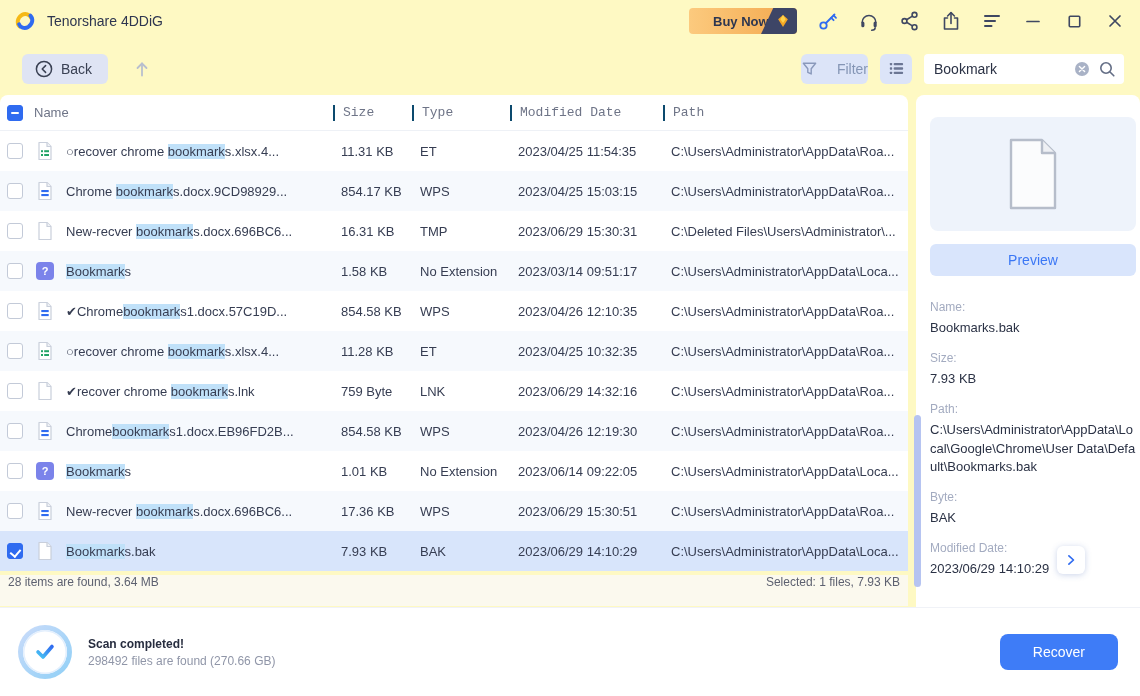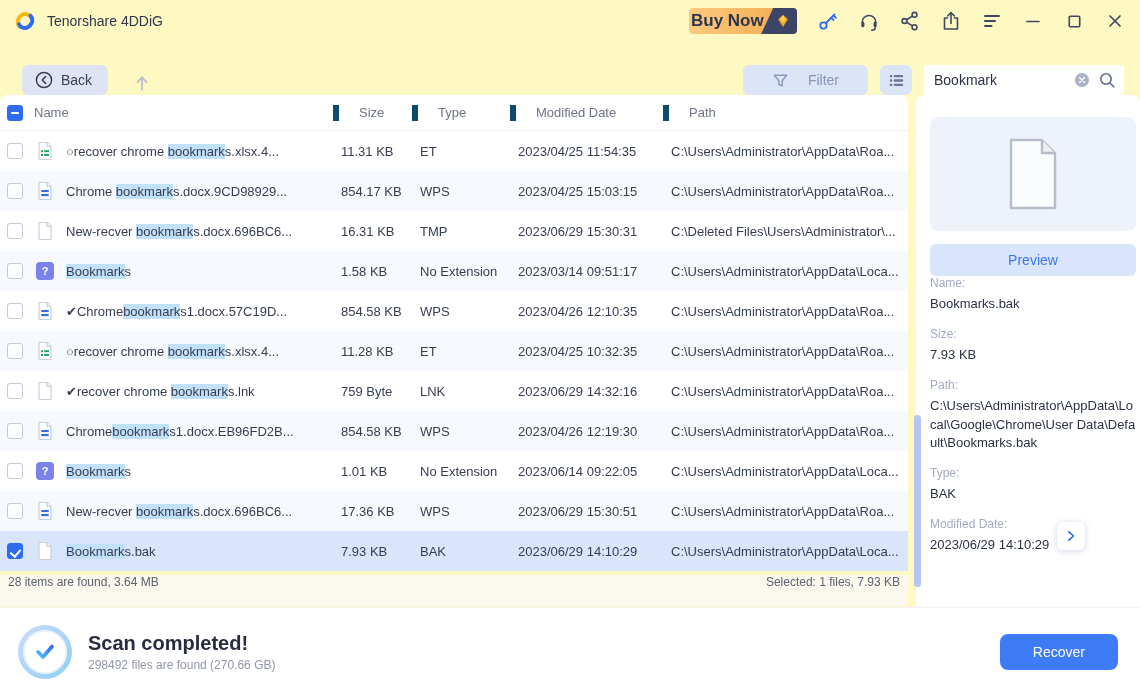--- a/index.html
+++ b/index.html
@@ -7,50 +7,50 @@
   body { font-family:"Liberation Sans", sans-serif; background:#edf1f9; color:#2b3245; }
   .window { width:1140px; height:696px; display:flex; flex-direction:column; background:#fef9c3; }
 
   
   .titlebar { height:42px; display:flex; align-items:center; padding:0 14px 0 12px; flex:none; }
   .logo { width:26px; height:26px; }
   .app-title { font-size:14px; color:#2e3650; margin-left:9px; }
   .tb-spacer { flex:1; }
   .buynow { position:relative; width:108px; height:26px; border-radius:4px; overflow:hidden;
             background:linear-gradient(90deg,#fcca7e,#f3a84d); cursor:pointer; margin-right:20px; flex:none; }
-  .buynow .bn-label { position:absolute; left:2px; top:0; height:100%; display:flex; align-items:center;
-            font-size:17px; font-weight:700; color:#2d3650; }
+  .buynow .bn-label { position:absolute; left:24px; top:0; height:100%; display:flex; align-items:center;
+            font-size:13px; font-weight:700; color:#2d3650; }
   .buynow .bn-dark { position:absolute; right:0; top:0; bottom:0; width:36px; background:#3d4566;
             clip-path:polygon(34% 0, 100% 0, 100% 100%, 0 100%); display:flex; align-items:center; justify-content:flex-end; padding-right:5px; }
   .tb-icons { display:flex; align-items:center; gap:19px; }
   .tb-ic { width:22px; height:22px; display:flex; align-items:center; justify-content:center; cursor:pointer; }
 
   
-  .toolbar { height:53px; display:flex; align-items:flex-end; padding:0 16px 0 22px; flex:none; }
+  .toolbar { height:53px; display:flex; align-items:center; padding:0 16px 0 22px; flex:none; }
   .back-btn { height:30px; display:flex; align-items:center; gap:7px; background:#dfe4f4; border-radius:6px;
               padding:0 16px 0 12px; font-size:14px; color:#3a4154; cursor:pointer; }
   .up-btn { margin-left:22px; width:24px; height:24px; display:flex; align-items:center; justify-content:center; }
   .tol-spacer { flex:1; }
   .filter-btn { height:30px; display:flex; align-items:center; gap:19px; background:#dce4f8; border-radius:6px;
-              padding:0 29px; font-size:14px; color:#8495b5; cursor:pointer; }
+              padding:0 0; font-size:14px; color:#8495b5; cursor:pointer; }
   .list-btn { height:30px; width:32px; margin-left:12px; background:#dce4f8; border-radius:6px;
               display:flex; align-items:center; justify-content:center; cursor:pointer; }
   .searchbox { width:200px; height:30px; margin-left:12px; background:#ffffff; border-radius:4px;
               display:flex; align-items:center; padding:0 8px 0 10px; }
   .searchbox input { border:none; outline:none; flex:1; font-size:14px; color:#2b3245; font-family:inherit; background:transparent; min-width:0; }
   .clear-btn { width:16px; height:16px; margin-right:8px; cursor:pointer; flex:none; }
   .mag-btn { width:18px; height:18px; cursor:pointer; flex:none; }
 
   
   .content { flex:none; height:512px; display:flex; position:relative; padding:0; }
   .left-col { width:908px; flex:none; display:flex; flex-direction:column; }
   .table-card { background:#ffffff; border-radius:8px 8px 0 0; height:476px; overflow:hidden; }
   .thead, .trow { display:grid; grid-template-columns:30px 30px 1fr 79px 98px 153px 245px; align-items:center; }
   .thead { height:36px; border-bottom:1px solid #eef1f6; font-size:13px; color:#6e7487; }
-  .thead .hcell { padding-left:20px; border-left:6px solid #0c4a6e; line-height:16px; }
+  .thead .hcell { padding-left:8px; border-left:2px solid #0c4a6e; line-height:16px;font-family:Liberation Mono, monospace; }
   .thead .hname { grid-column:2 / 4; padding-left:4px; }
   .trow { height:40px; font-size:13px; color:#363d52; cursor:default; }
   .trow:nth-child(even) { background:#f6f9fd; }
   .trow.selected { background:#d8e5fb; }
   .cell.check, .hcheck { display:flex; justify-content:center; }
   .cb { width:16px; height:16px; border:1.5px solid #c3cad8; border-radius:3px; background:#fff; position:relative; cursor:pointer; display:inline-block; }
   .cb.ind { background:#2f6bf0; border-color:#2f6bf0; }
   .cb.ind::after { content:""; position:absolute; left:3px; right:3px; top:6.5px; height:2px; background:#fff; border-radius:1px; }
   .cb.checked { background:#2f6bf0; border-color:#2f6bf0; }
   .cb.checked::after { content:""; position:absolute; left:4px; top:2.5px; width:5px; height:8px;
@@ -66,35 +66,35 @@
   .c-size,.c-type,.c-mod,.c-path { padding-left:8px; white-space:nowrap; overflow:hidden; }
 
   .statusbar { height:31px; margin-top:4px; background:#fbf9ee; display:flex; 
       justify-content:space-between; padding:0 8px; font-size:12px; color:#5d6170; }
 
   
   .panel { flex:1; margin-left:8px; background:#ffffff; border-radius:8px 8px 0 0; padding:22px 4px 0 14px; position:relative; }
   .preview-box { height:114px; background:#eef3fb; border-radius:8px; display:flex; align-items:center; justify-content:center; }
   .preview-btn { margin-top:13px; height:32px; width:100%; background:#d9e5fc; border:none; border-radius:6px;
       color:#3b77f5; font-size:14px; font-family:inherit; cursor:pointer; }
-  .fields { }
+  .fields { margin-top:24px; }
   .f-label { font-size:12px; color:#a3abc0; margin-bottom:5px; }
   .f-value { font-size:13px; color:#2b3245; margin-bottom:13px; line-height:1.45; word-break:break-all; }
   .f-row-last { display:flex; align-items:center; }
   .chev-btn { width:28px; height:28px; background:#fff; border:none; border-radius:6px; cursor:pointer;
       box-shadow:0 1px 6px rgba(70,100,180,.28); display:flex; align-items:center; justify-content:center; flex:none; margin-left:8px; }
   .scroll-thumb { position:absolute; left:914px; top:320px; width:7px; height:172px; background:#b6c4f1; border-radius:4px; cursor:pointer; }
 
   
   .footer { flex:1; background:#ffffff; display:flex; align-items:center; padding:0 22px 0 18px; border-top:1px solid #f0f2f7; }
   .badge { width:54px; height:54px; border-radius:50%; border:5px solid transparent;
       background:linear-gradient(#fff,#fff) padding-box, linear-gradient(135deg,#ccdcfa,#8ecff6) border-box;
       display:flex; align-items:center; justify-content:center; box-shadow:inset 0 0 0 1.5px #e3effd; flex:none; }
   .scan-text { margin-left:16px; }
-  .scan-title { font-size:20px; font-weight:700; color:#272d3f; }
+  .scan-title { font-size:12px; font-weight:700; color:#272d3f; }
   .scan-sub { font-size:12px; color:#9096a8; margin-top:3px; }
   .ft-spacer { flex:1; }
   .recover-btn { background:#3e7cf7; color:#fff; border:none; border-radius:8px; font-size:14px; font-family:inherit;
       padding:10px 33px; cursor:pointer; }
 </style>
 </head>
 <body>
 
 <div class="window">
 
@@ -454,21 +454,21 @@
         </svg>
       </div>
       <button class="preview-btn">Preview</button>
       <div class="fields">
         <div class="f-label">Name:</div>
         <div class="f-value">Bookmarks.bak</div>
         <div class="f-label">Size:</div>
         <div class="f-value">7.93 KB</div>
         <div class="f-label">Path:</div>
         <div class="f-value">C:\Users\Administrator\AppData\Local\Google\Chrome\User Data\Default\Bookmarks.bak</div>
-        <div class="f-label">Type:</div>
+        <div class="f-label">Byte:</div>
         <div class="f-value">BAK</div>
         <div class="f-row-last">
           <div>
             <div class="f-label">Modified Date:</div>
             <div class="f-value" style="margin-bottom:0">2023/06/29 14:10:29</div>
           </div>
           <button class="chev-btn">
             <svg width="14" height="14" viewBox="0 0 20 20" fill="none" stroke="#2f6bf0" stroke-width="2.4" stroke-linecap="round" stroke-linejoin="round">
               <path d="M7 4 L13.5 10 L7 16"></path>
             </svg>

